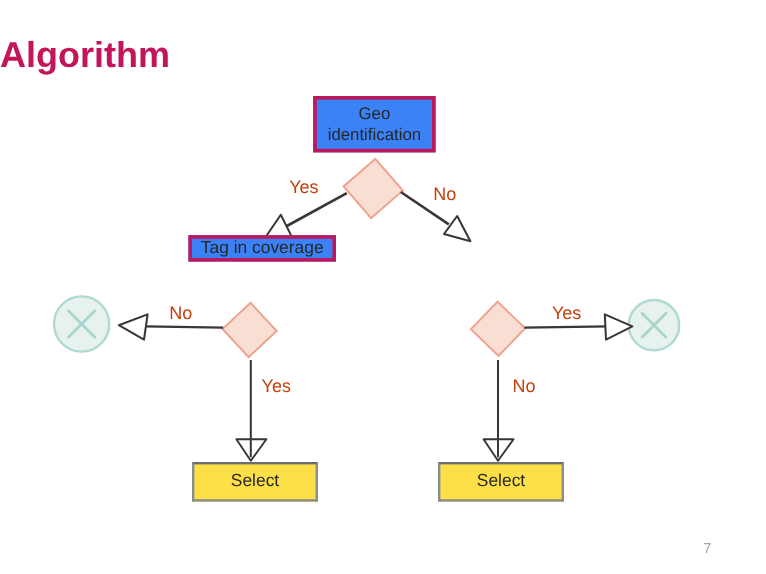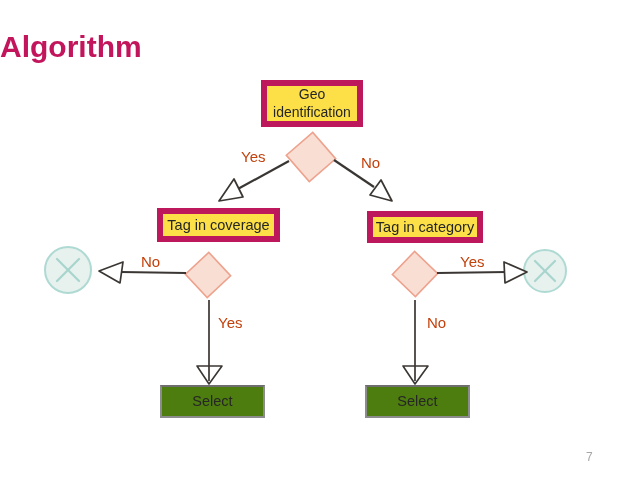--- a/index.html
+++ b/index.html
@@ -33,28 +33,28 @@
     z-index: 2;
     display: flex;
     align-items: center;
     justify-content: center;
     text-align: center;
     color: #262626;
     font-size: 14.5px;
     line-height: 1.25;
   }
   .process {
-    background: #fde047;
-    border: 6px solid #be185d;
+    background: #3b82f6;
+    border: 3px solid #be185d;
   }
   .geo-box      { left: 261px; top: 80px;  width: 102px; height: 47px; font-size: 14px; }
-  .coverage-box { left: 157px; top: 208px; width: 123px; height: 34px; }
+  .coverage-box { left: 157px; top: 196px; width: 123px; height: 22px; }
   .category-box { left: 367px; top: 211px; width: 116px; height: 32px; }
   .select-box {
-    background: #4d7c0f;
+    background: #fde047;
     border: 2px solid #8C8C8C;
     border-top-color: #6E6E6E;
   }
   .select-left  { left: 160px; top: 385px; width: 105px; height: 33px; }
   .select-right { left: 365px; top: 385px; width: 105px; height: 33px; }
   .branch-label {
     position: absolute;
     z-index: 2;
     font-size: 15px;
     color: #c2410c;
@@ -122,21 +122,20 @@
 
     <line x1="437" y1="273" x2="507" y2="272" stroke="#3A3633" stroke-width="2"></line>
     <polygon points="527,272 504,262 505,283" fill="#ffffff" stroke="#3A3633" stroke-width="1.7" stroke-linejoin="round"></polygon>
 
     <polygon points="415,384 403,366 428,366" fill="#ffffff" stroke="#3A3633" stroke-width="1.6" stroke-linejoin="round"></polygon>
     <line x1="415" y1="300" x2="415" y2="381" stroke="#3A3633" stroke-width="1.7"></line>
   </svg>
 
   <div class="node process geo-box">Geo identification</div>
   <div class="node process coverage-box">Tag in coverage</div>
-  <div class="node process category-box">Tag in category</div>
   <div class="node select-box select-left">Select</div>
   <div class="node select-box select-right">Select</div>
 
   <div class="branch-label lbl-top-yes">Yes</div>
   <div class="branch-label lbl-top-no">No</div>
   <div class="branch-label lbl-left-no">No</div>
   <div class="branch-label lbl-left-yes">Yes</div>
   <div class="branch-label lbl-right-yes">Yes</div>
   <div class="branch-label lbl-right-no">No</div>
 

